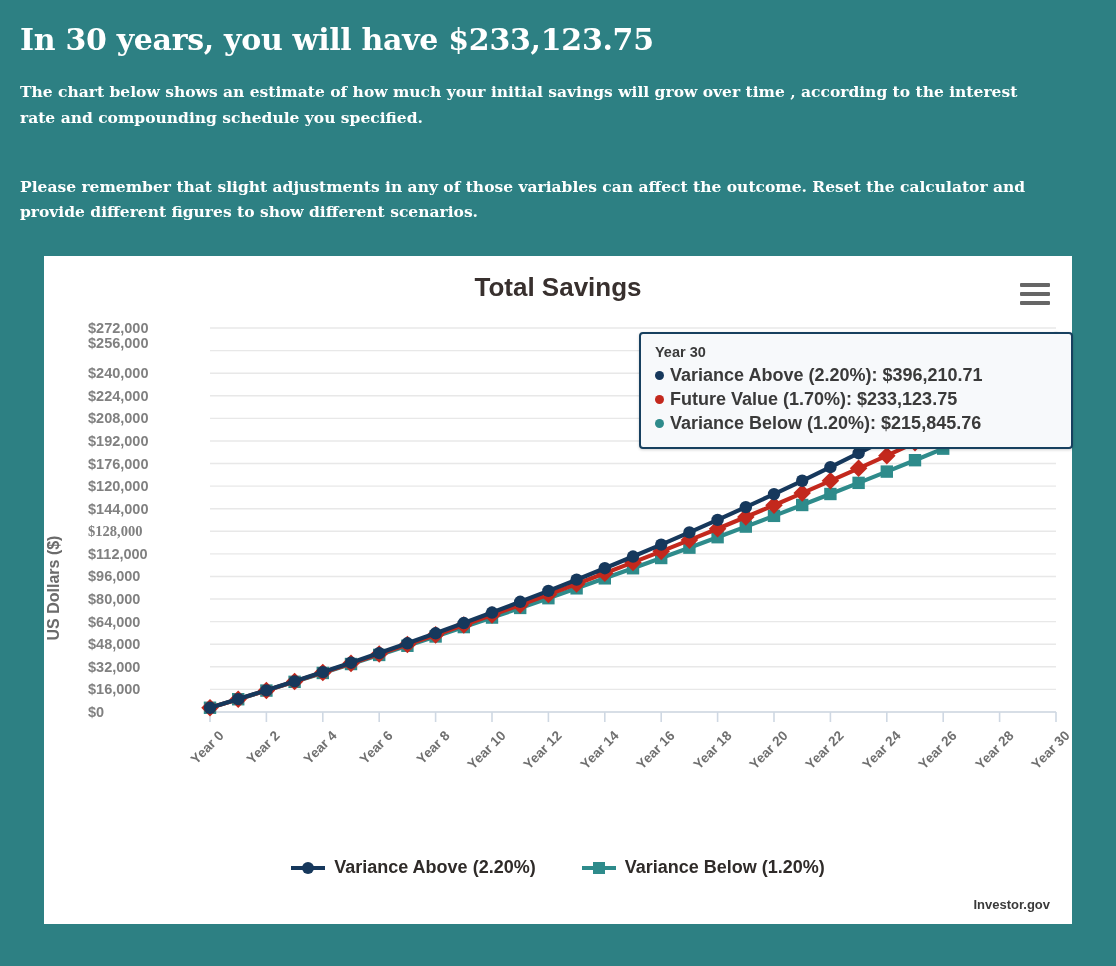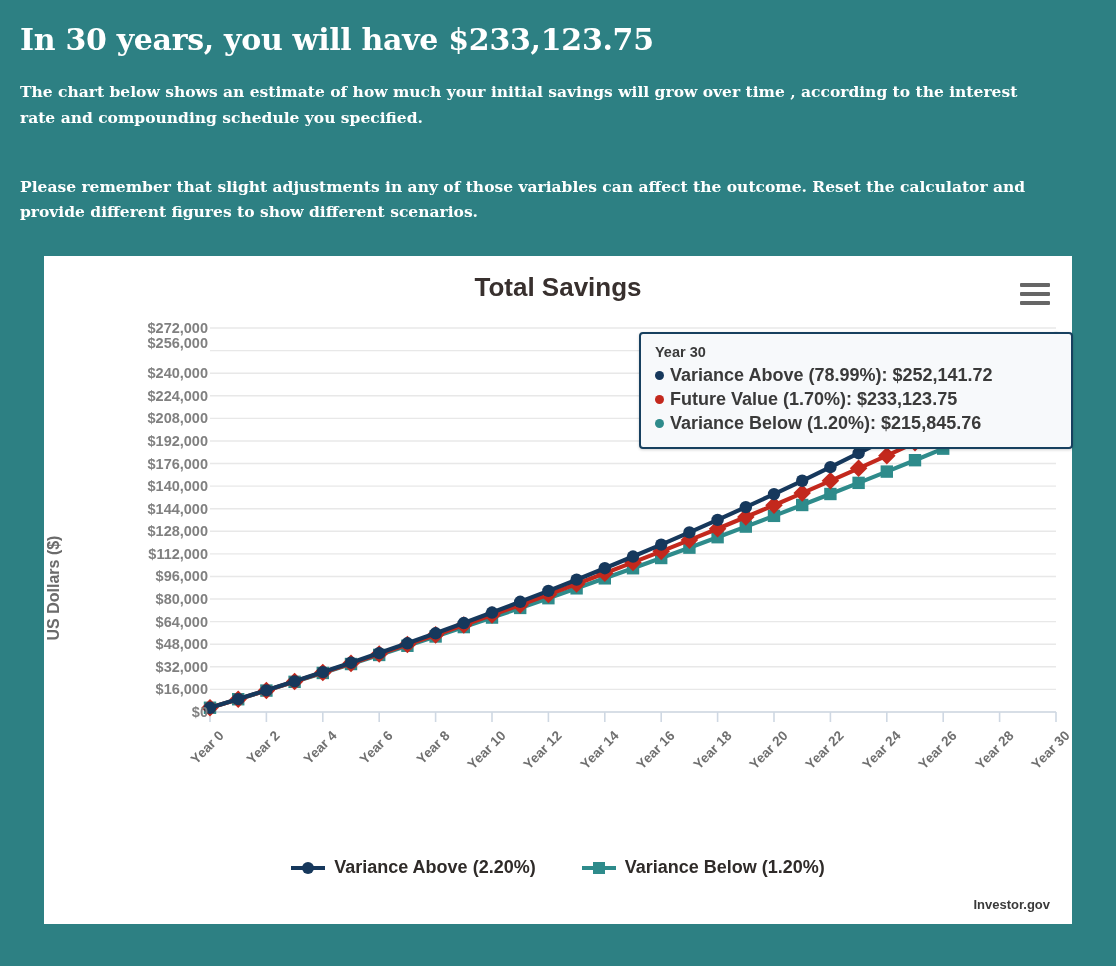--- a/index.html
+++ b/index.html
@@ -69,21 +69,21 @@
     left: 10px; top: 265px;
     transform: rotate(-90deg) translateX(-50%);
     transform-origin: left center;
     font-size: 16px; font-weight: bold; color: #6b6b6b;
     white-space: nowrap;
   }
   .ytick {
     position: absolute;
     right: 0;
     width: 120px;
-    text-align: right;
+    text-align: left;
     font-size: 14.5px;
     font-weight: bold;
     color: #808080;
     transform: translateY(-50%);
     white-space: nowrap;
   }
   .ytick-col { position: absolute; left: 38px; top: 0; width: 126px; height: 100%; }
 
   .xtick {
     position: absolute;
@@ -155,23 +155,23 @@
   <div class="plot-wrap">
     <div class="yaxis-title">US Dollars ($)</div>
     <div class="ytick-col" id="yticks">
         <div class="ytick" style="top: 14px;">$272,000</div>
         <div class="ytick" style="top: 29px;">$256,000</div>
         <div class="ytick" style="top: 59.1765px;">$240,000</div>
         <div class="ytick" style="top: 81.7647px;">$224,000</div>
         <div class="ytick" style="top: 104.353px;">$208,000</div>
         <div class="ytick" style="top: 126.941px;">$192,000</div>
         <div class="ytick" style="top: 149.529px;">$176,000</div>
-        <div class="ytick" style="top: 172.118px;">$140,000</div>
+        <div class="ytick" style="top: 172.118px;">$120,000</div>
         <div class="ytick" style="top: 194.706px;">$144,000</div>
-        <div class="ytick" style="top: 217.294px;">$128,000</div>
+        <div class="ytick" style="top: 217.294px; font-family: Liberation Serif, serif;">$128,000</div>
         <div class="ytick" style="top: 239.882px;">$112,000</div>
         <div class="ytick" style="top: 262.471px;">$96,000</div>
         <div class="ytick" style="top: 285.059px;">$80,000</div>
         <div class="ytick" style="top: 307.647px;">$64,000</div>
         <div class="ytick" style="top: 330.235px;">$48,000</div>
         <div class="ytick" style="top: 352.824px;">$32,000</div>
         <div class="ytick" style="top: 375.412px;">$16,000</div>
         <div class="ytick" style="top: 398px;">$0</div>
       </div>
     <div id="xticks">
@@ -326,21 +326,21 @@
         <circle cx="955.6" cy="64.77976470588237" r="6.2" fill="#16385c"></circle>
         <circle cx="983.8" cy="48.88894117647055" r="6.2" fill="#16385c"></circle>
         <circle cx="1012" cy="32.642352941176455" r="15" fill="#16385c" opacity="0.27"></circle>
         <circle cx="1012" cy="32.642352941176455" r="9.5" fill="#16385c"></circle>
       </svg>
   </div>
 
   <div class="tooltip">
     <div class="tt-head">Year 30</div>
     <div id="tt-rows">
-        <div class="tt-row"><span class="tt-dot" style="background: rgb(22, 56, 92);"></span><span>Variance Above (78.99%): $252,141.72</span></div>
+        <div class="tt-row"><span class="tt-dot" style="background: rgb(22, 56, 92);"></span><span>Variance Above (2.20%): $396,210.71</span></div>
         <div class="tt-row"><span class="tt-dot" style="background: rgb(195, 40, 29);"></span><span>Future Value (1.70%): $233,123.75</span></div>
         <div class="tt-row"><span class="tt-dot" style="background: rgb(46, 139, 139);"></span><span>Variance Below (1.20%): $215,845.76</span></div>
       </div>
   </div>
 
   <div class="legend" id="legend">
       <div class="leg-item">
         <div class="leg-mark">
           <div class="bar" style="background: rgb(22, 56, 92);"></div>
           <div class="sym circle" style="background: rgb(22, 56, 92);"></div>

